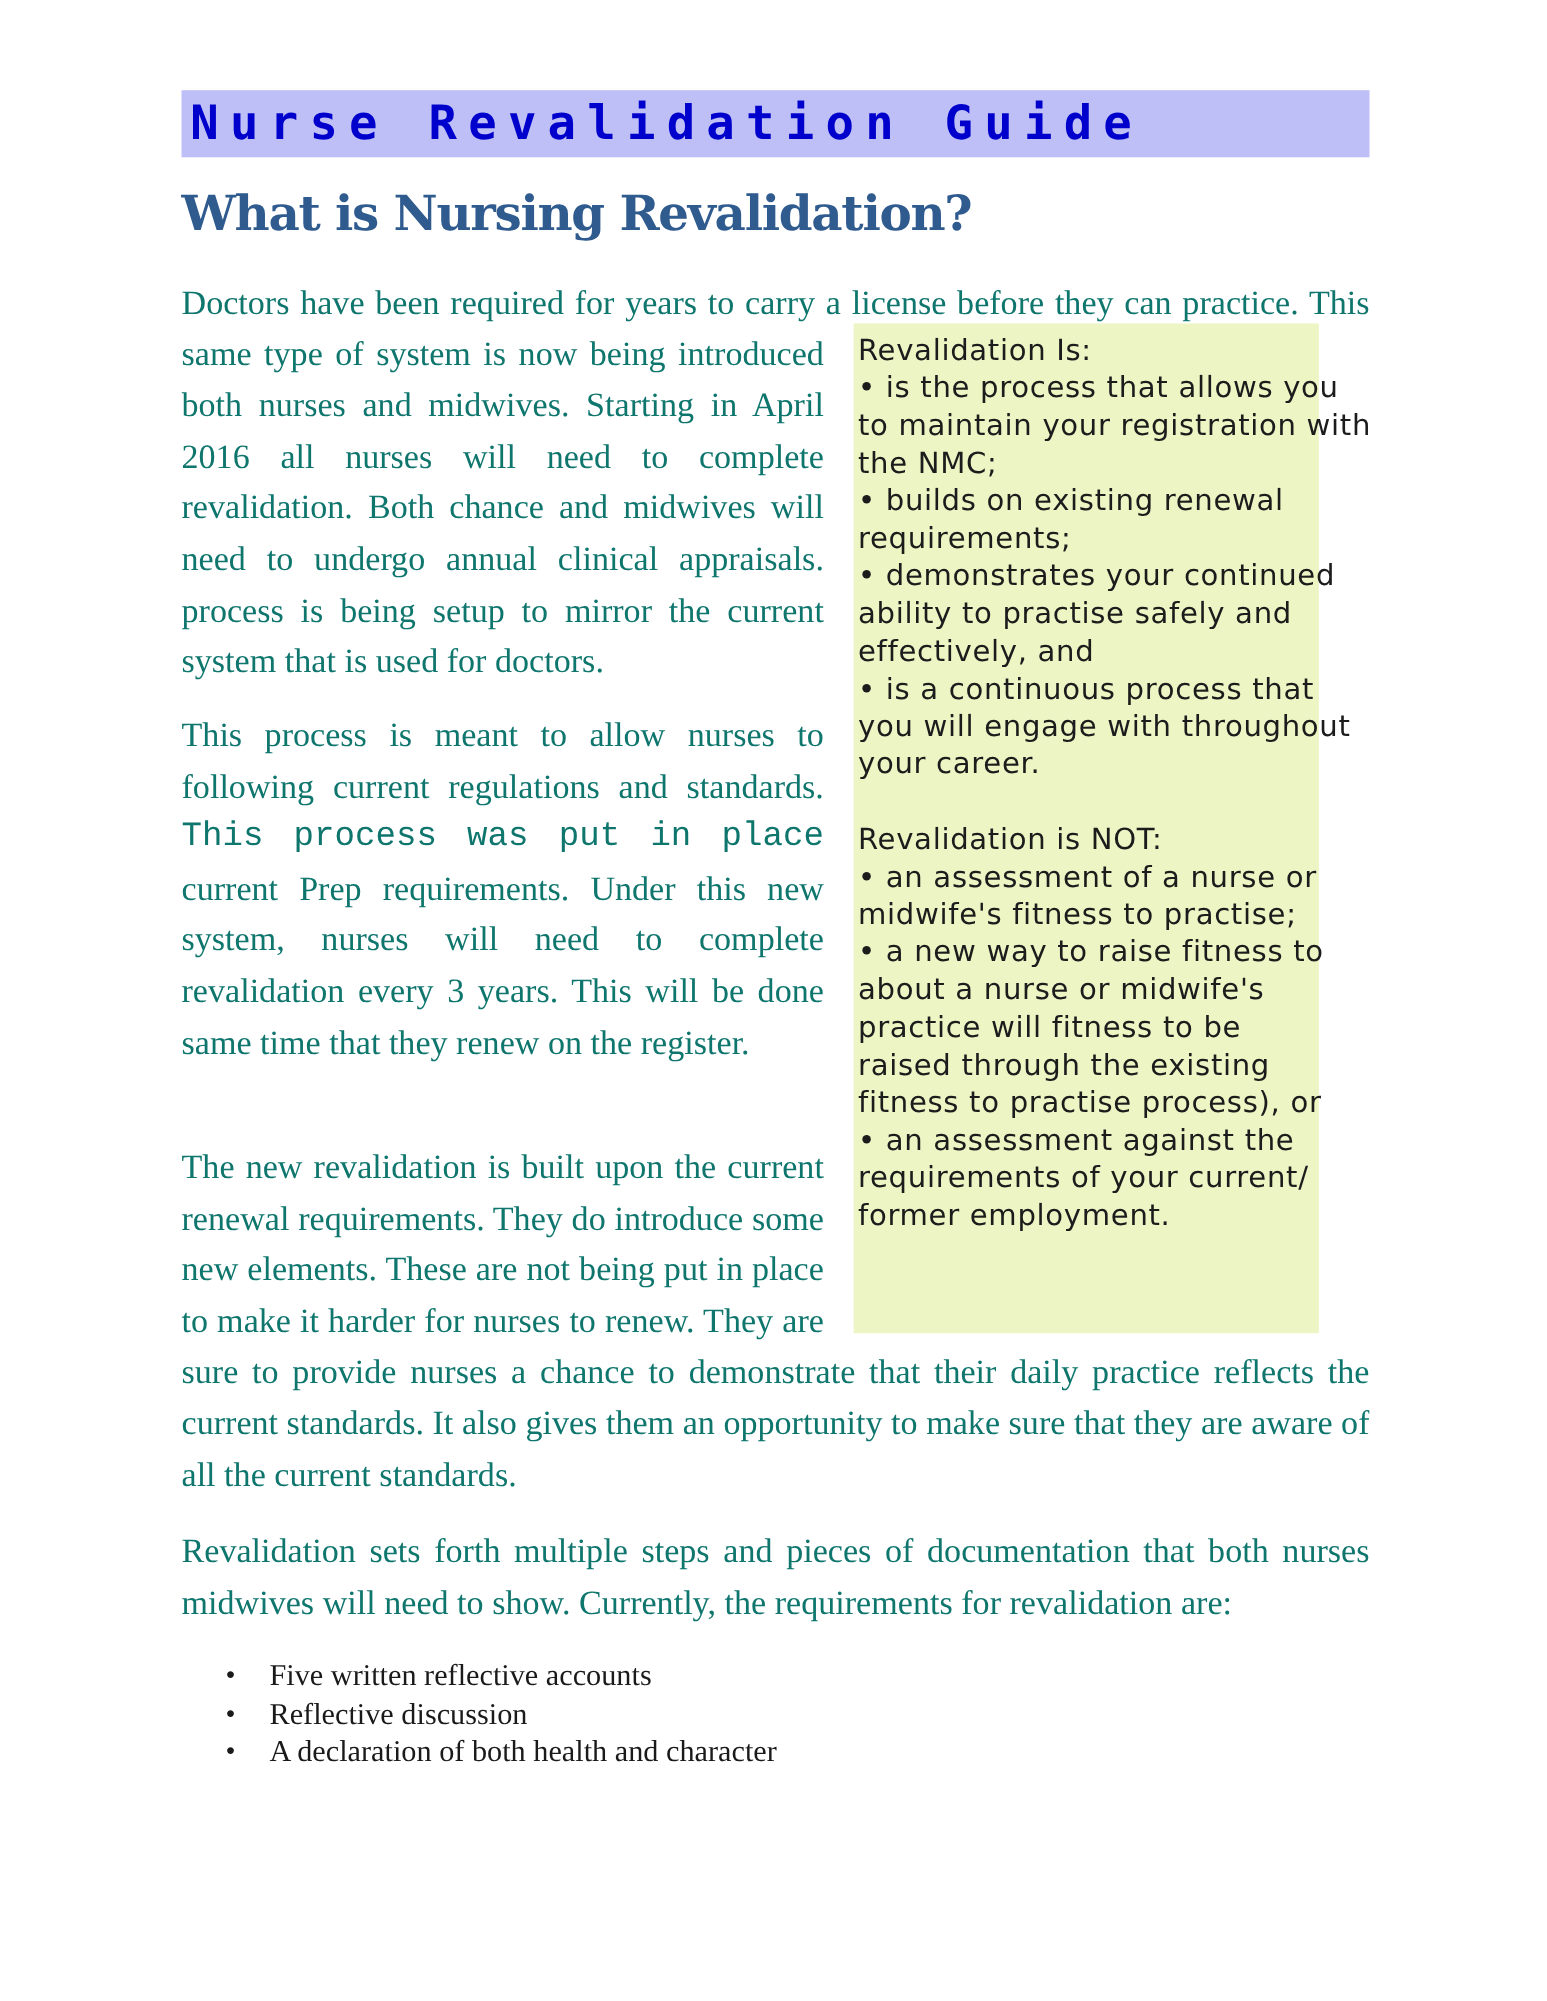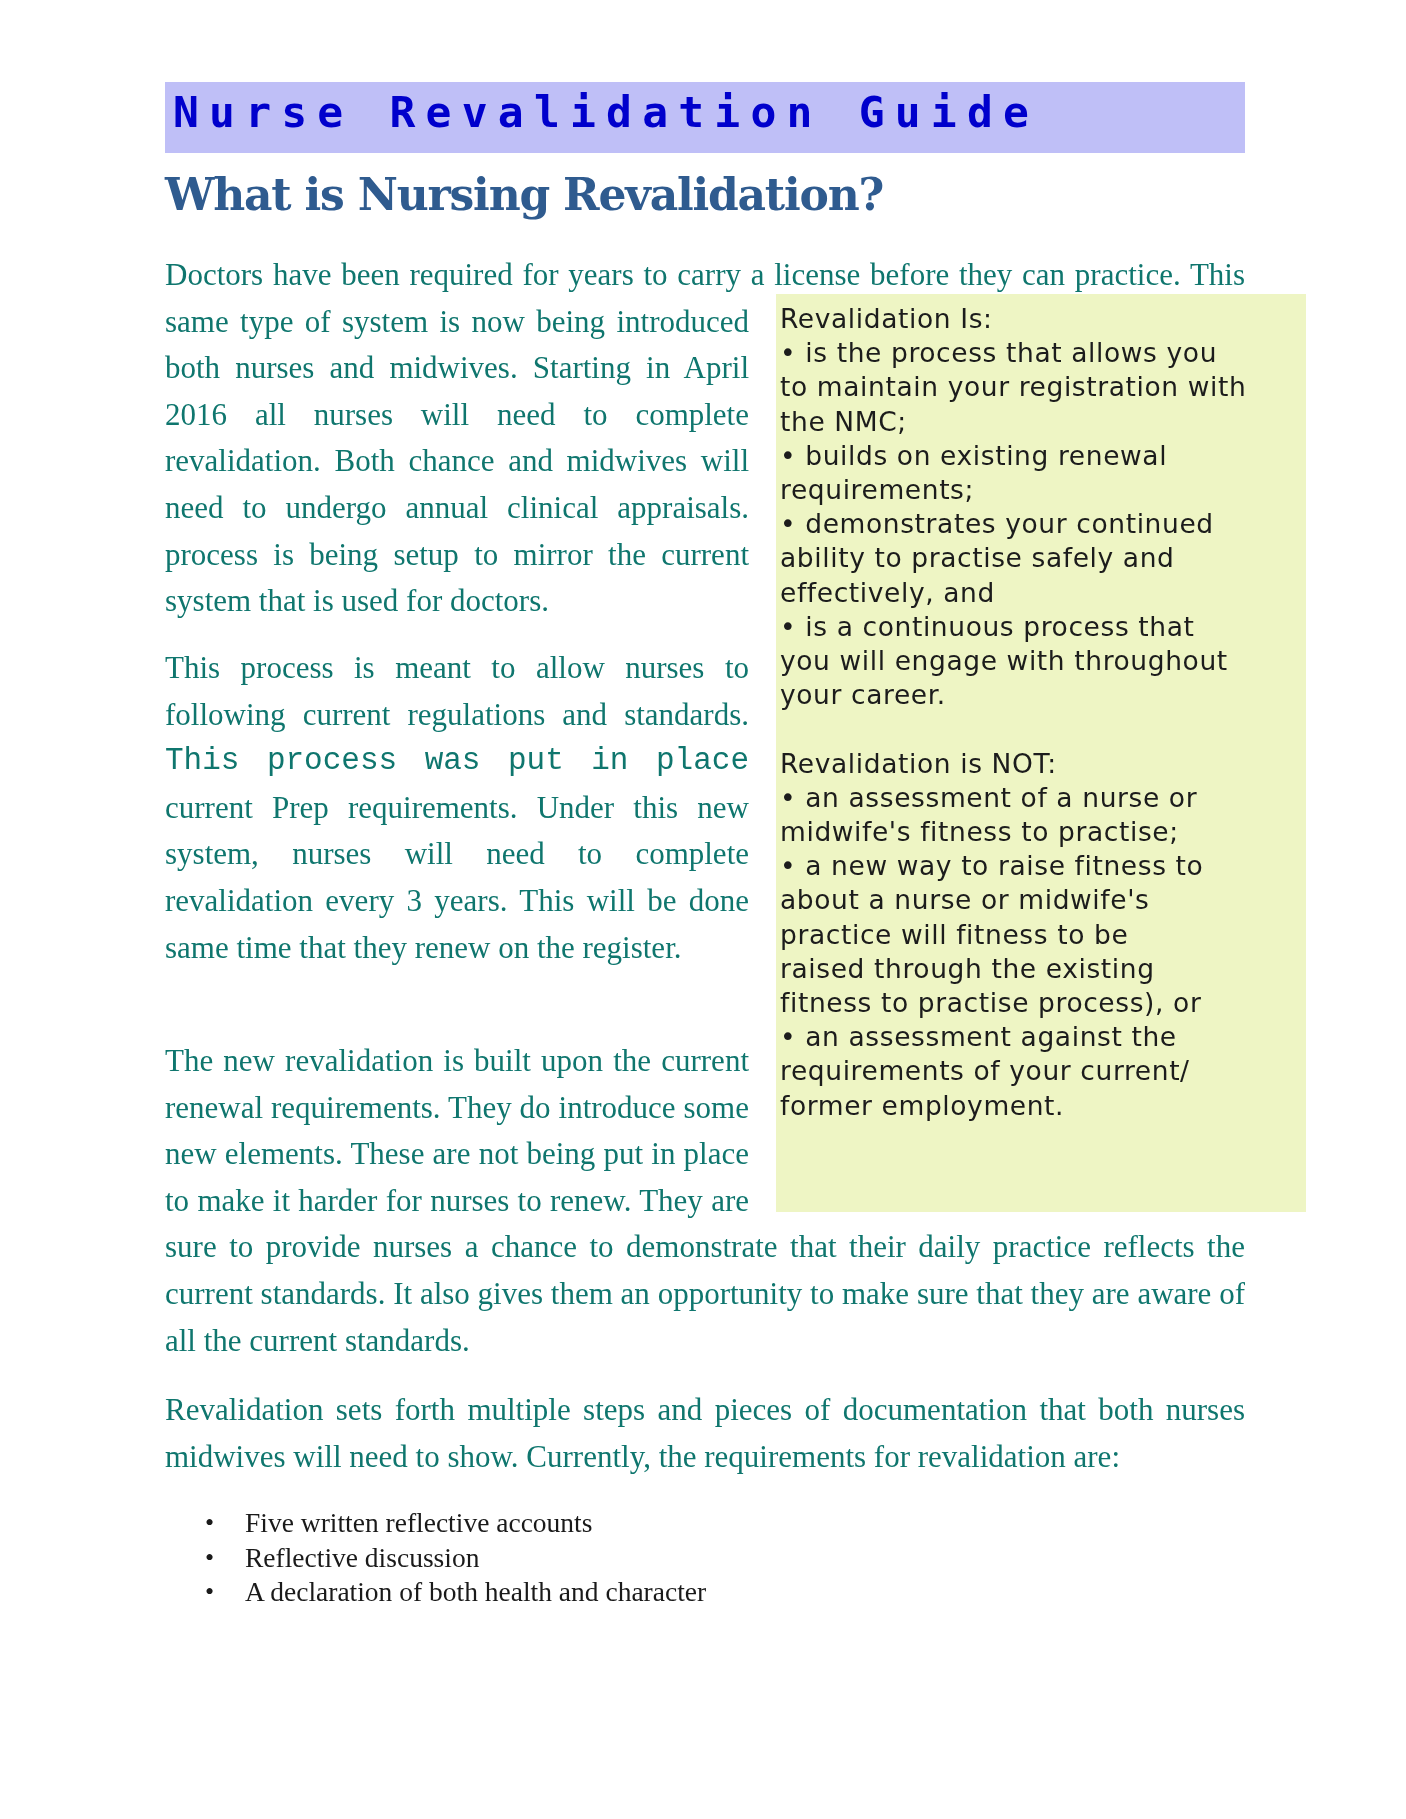--- a/index.html
+++ b/index.html
@@ -1,18 +1,18 @@
 <!DOCTYPE html>
 <html><head>
 <meta charset="utf-8">
 <style>
   html, body { margin: 0; padding: 0; background: #ffffff; }
   body { width: 1406px; height: 1819px; position: relative; overflow: hidden; }
   .banner {
-    position: absolute; left: 165px; top: 82px; width: 1080px; height: 71px;
+    position: absolute; left: 165px; top: 82px; width: 1080px; height: 61px;
     background: #bfbff7; box-sizing: border-box; padding-left: 24px;
   }
   .banner-text {
     position: absolute; left: 8px; top: 4px; white-space: nowrap;
     font-family: "DejaVu Sans Mono", monospace; font-weight: bold;
     font-size: 43px; color: #0000cc; letter-spacing: 10.2px; line-height: 52px;
   }
   .heading {
     position: absolute; left: 165px; top: 160px; margin: 0;
     font-family: "DejaVu Serif", serif; font-weight: bold;
@@ -21,21 +21,21 @@
   }
   .body-text {
     font-family: "Liberation Serif", serif; font-size: 31px; color: #0f766e;
     line-height: 46.6px;
   }
   .full-para { position: absolute; left: 165px; width: 1080px; margin: 0; text-align: justify; }
   .col-para { position: absolute; left: 165px; width: 584px; margin: 0; text-align: justify; }
   .justify-line { display: block; text-align: justify; text-align-last: justify; white-space: normal; height: 46.6px; overflow: hidden; }
   .left-line { display: block; white-space: nowrap; }
   .sidebar {
-    position: absolute; left: 776px; top: 294px; width: 530px; height: 918px;
+    position: absolute; left: 776px; top: 294px; width: 423px; height: 918px;
     background: #eef5c4; box-sizing: border-box; padding: 8px 0 0 4px;
   }
   .sidebar-line {
     display: block; white-space: nowrap;
     font-family: "DejaVu Sans", sans-serif; font-size: 26.5px; color: #1c1c1c;
     line-height: 34.2px; letter-spacing: 0.6px;
   }
   .sidebar-gap { display: block; height: 34.2px; }
   .bullets { position: absolute; left: 165px; top: 1506px; margin: 0; padding: 0; list-style: none; }
   .bullet-item { position: relative; height: 34.5px; line-height: 34.5px; padding-left: 80px; white-space: nowrap;

